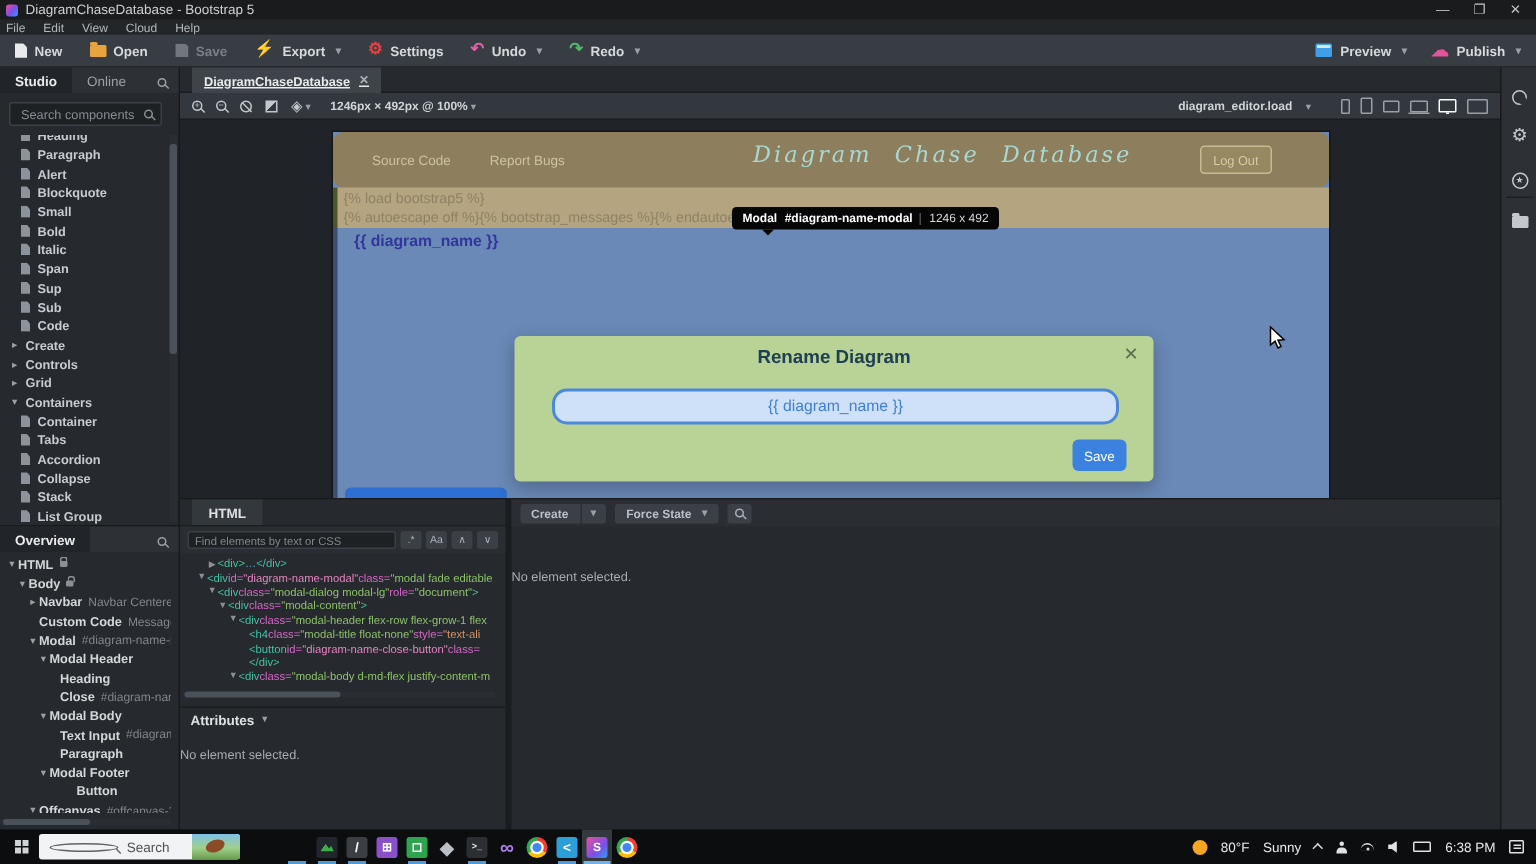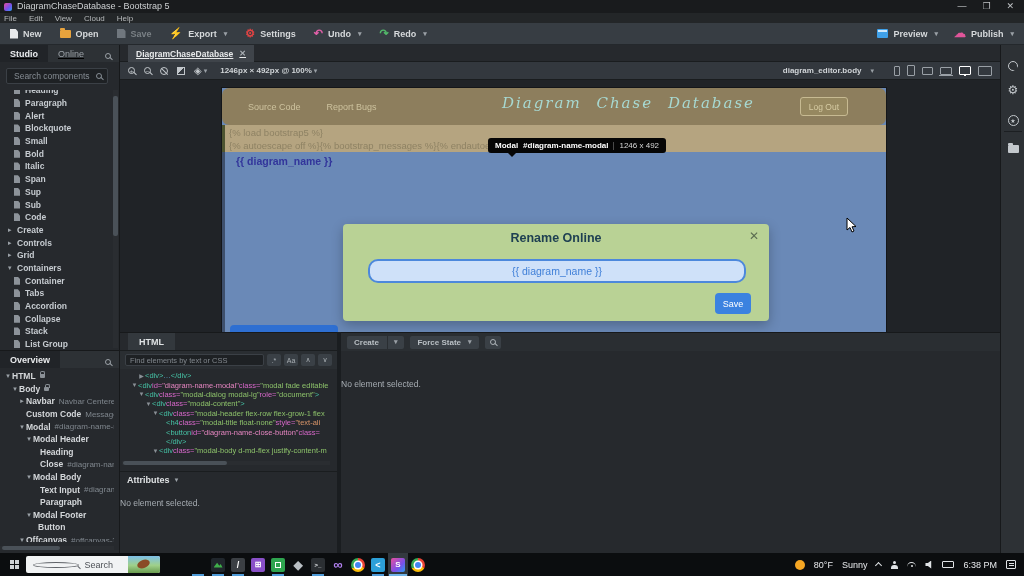--- a/index.html
+++ b/index.html
@@ -24,21 +24,21 @@
   .ic-page{width:8px;height:10px;background:#e8eaec;clip-path:polygon(0 0,65% 0,100% 30%,100% 100%,0 100%);}
   .ic-folder{width:11px;height:8px;background:#e8a33d;border-radius:1px;position:relative;}
   .ic-folder::before{content:"";position:absolute;top:-2px;left:0;width:5px;height:2px;background:#e8a33d;border-radius:1px 1px 0 0;}
   .ic-floppy{width:9px;height:9px;background:#70777e;clip-path:polygon(0 0,78% 0,100% 22%,100% 100%,0 100%);}
   .glyph{font-size:11px;line-height:11px;}
   .ic-export{color:#3dbd5f;} .ic-settings{color:#e04343;} .ic-undo{color:#e060a8;} .ic-redo{color:#52b86a;} .ic-publish{color:#e0559a;font-size:12px;}
   .ic-preview{width:11px;height:9px;background:#3fa0e8;border-radius:1px;position:relative;}
   .ic-preview::before{content:"";position:absolute;top:1px;left:1px;right:1px;height:2px;background:#cfe8fa;}
 
   
-  .sidebar{position:absolute;left:0;top:45px;width:120px;height:305px;background:#26292d;border-right:1px solid #17191b;text-decoration:underline;}
+  .sidebar{position:absolute;left:0;top:45px;width:120px;height:305px;background:#26292d;border-right:1px solid #17191b;}
   .sb-tabs{height:17px;background:#2d3135;display:flex;align-items:stretch;}
   .sb-tab{font-size:9px;color:#9aa0a6;display:flex;align-items:center;padding:0 10px;}
   .sb-tab.active{background:#212428;color:#e8eaec;font-weight:bold;}
   .sb-search-ic{margin-left:auto;align-self:center;margin-right:8px;color:#9aa0a6;}
   .mag{width:6px;height:6px;border:1.2px solid currentColor;border-radius:50%;position:relative;display:inline-block;}
   .mag::after{content:"";position:absolute;width:4px;height:1.2px;background:currentColor;transform:rotate(45deg);right:-3px;bottom:-1.5px;}
   .sb-searchbox{position:absolute;left:6px;top:23px;width:102px;height:16px;background:#1e2124;border:1px solid #3b4046;border-radius:2px;display:flex;align-items:center;padding:0 5px;}
   .sb-searchbox input{flex:1;background:transparent;border:none;outline:none;font-size:8.5px;color:#c6cbd0;width:70px;}
   .sb-searchbox input::placeholder{color:#868d94;}
   .comp-list{position:absolute;left:0;top:45px;width:113px;height:260px;overflow:hidden;}
@@ -416,21 +416,21 @@
           <span class="ov-sec">#diagram-nam</span>
         </div>
         <div class="ov-row" style="padding-left: 32px;">
           <span class="ov-arr"></span>
           <span class="ov-lab">Paragraph</span>
         </div>
         <div class="ov-row" style="padding-left: 25px;">
           <span class="ov-arr">▾</span>
           <span class="ov-lab">Modal Footer</span>
         </div>
-        <div class="ov-row" style="padding-left: 30px;">
+        <div class="ov-row" style="padding-left: 43px;">
           <span class="ov-arr"></span>
           <span class="ov-lab">Button</span>
         </div>
         <div class="ov-row" style="padding-left: 18px;">
           <span class="ov-arr">▾</span>
           <span class="ov-lab">Offcanvas</span>
           <span class="ov-sec">#offcanvas-3</span>
         </div>
       </div>
     <div class="ov-hscroll">
@@ -455,21 +455,21 @@
     <span class="ct-ic">
         <span class="ban"></span>
       </span>
     <span class="ct-ic">
         <span class="half"></span>
       </span>
     <span class="ct-ic" style="font-size:10px;">◈<span class="caret">▾</span></span>
     <span class="dims">1246px × 492px @ 100%</span>
     <span class="caret">▾</span>
     <div class="ct-right">
-      <span class="fname">diagram_editor.body</span>
+      <span class="fname">diagram_editor.load</span>
       <span class="caret">▾</span>
       <span style="width:6px;"></span>
       <span class="dev d-phone"></span>
       <span class="dev d-tab"></span>
       <span class="dev d-land"></span>
       <span class="dev d-lap"></span>
       <span class="dev d-desk active"></span>
       <span class="dev d-tv"></span>
     </div>
   </div>
@@ -483,21 +483,21 @@
         <span class="pv-logout">Log Out</span>
       </div>
       <div class="pv-code">
         <div>{% load bootstrap5 %}</div>
         <div>{% autoescape off %}{% bootstrap_messages %}{% endautoescape %}</div>
       </div>
       <div class="pv-blue">
         <div class="pv-var">{{ diagram_name }}</div>
         <div class="pv-bigbtn"></div>
         <div class="pv-modal">
-          <div class="pv-modal-title">Rename Online</div>
+          <div class="pv-modal-title">Rename Diagram</div>
           <div class="pv-modal-x">✕</div>
           <input class="pv-input" readonly="" placeholder="{{ diagram_name }}" style="">
           <div class="pv-save">Save</div>
         </div>
       </div>
       <div class="pv-tooltip">
         <span class="tt-b">Modal</span>
         <span class="tt-b">#diagram-name-modal</span>
         <span class="tt-sep"></span>
         <span class="tt-s">1246 x 492</span>

